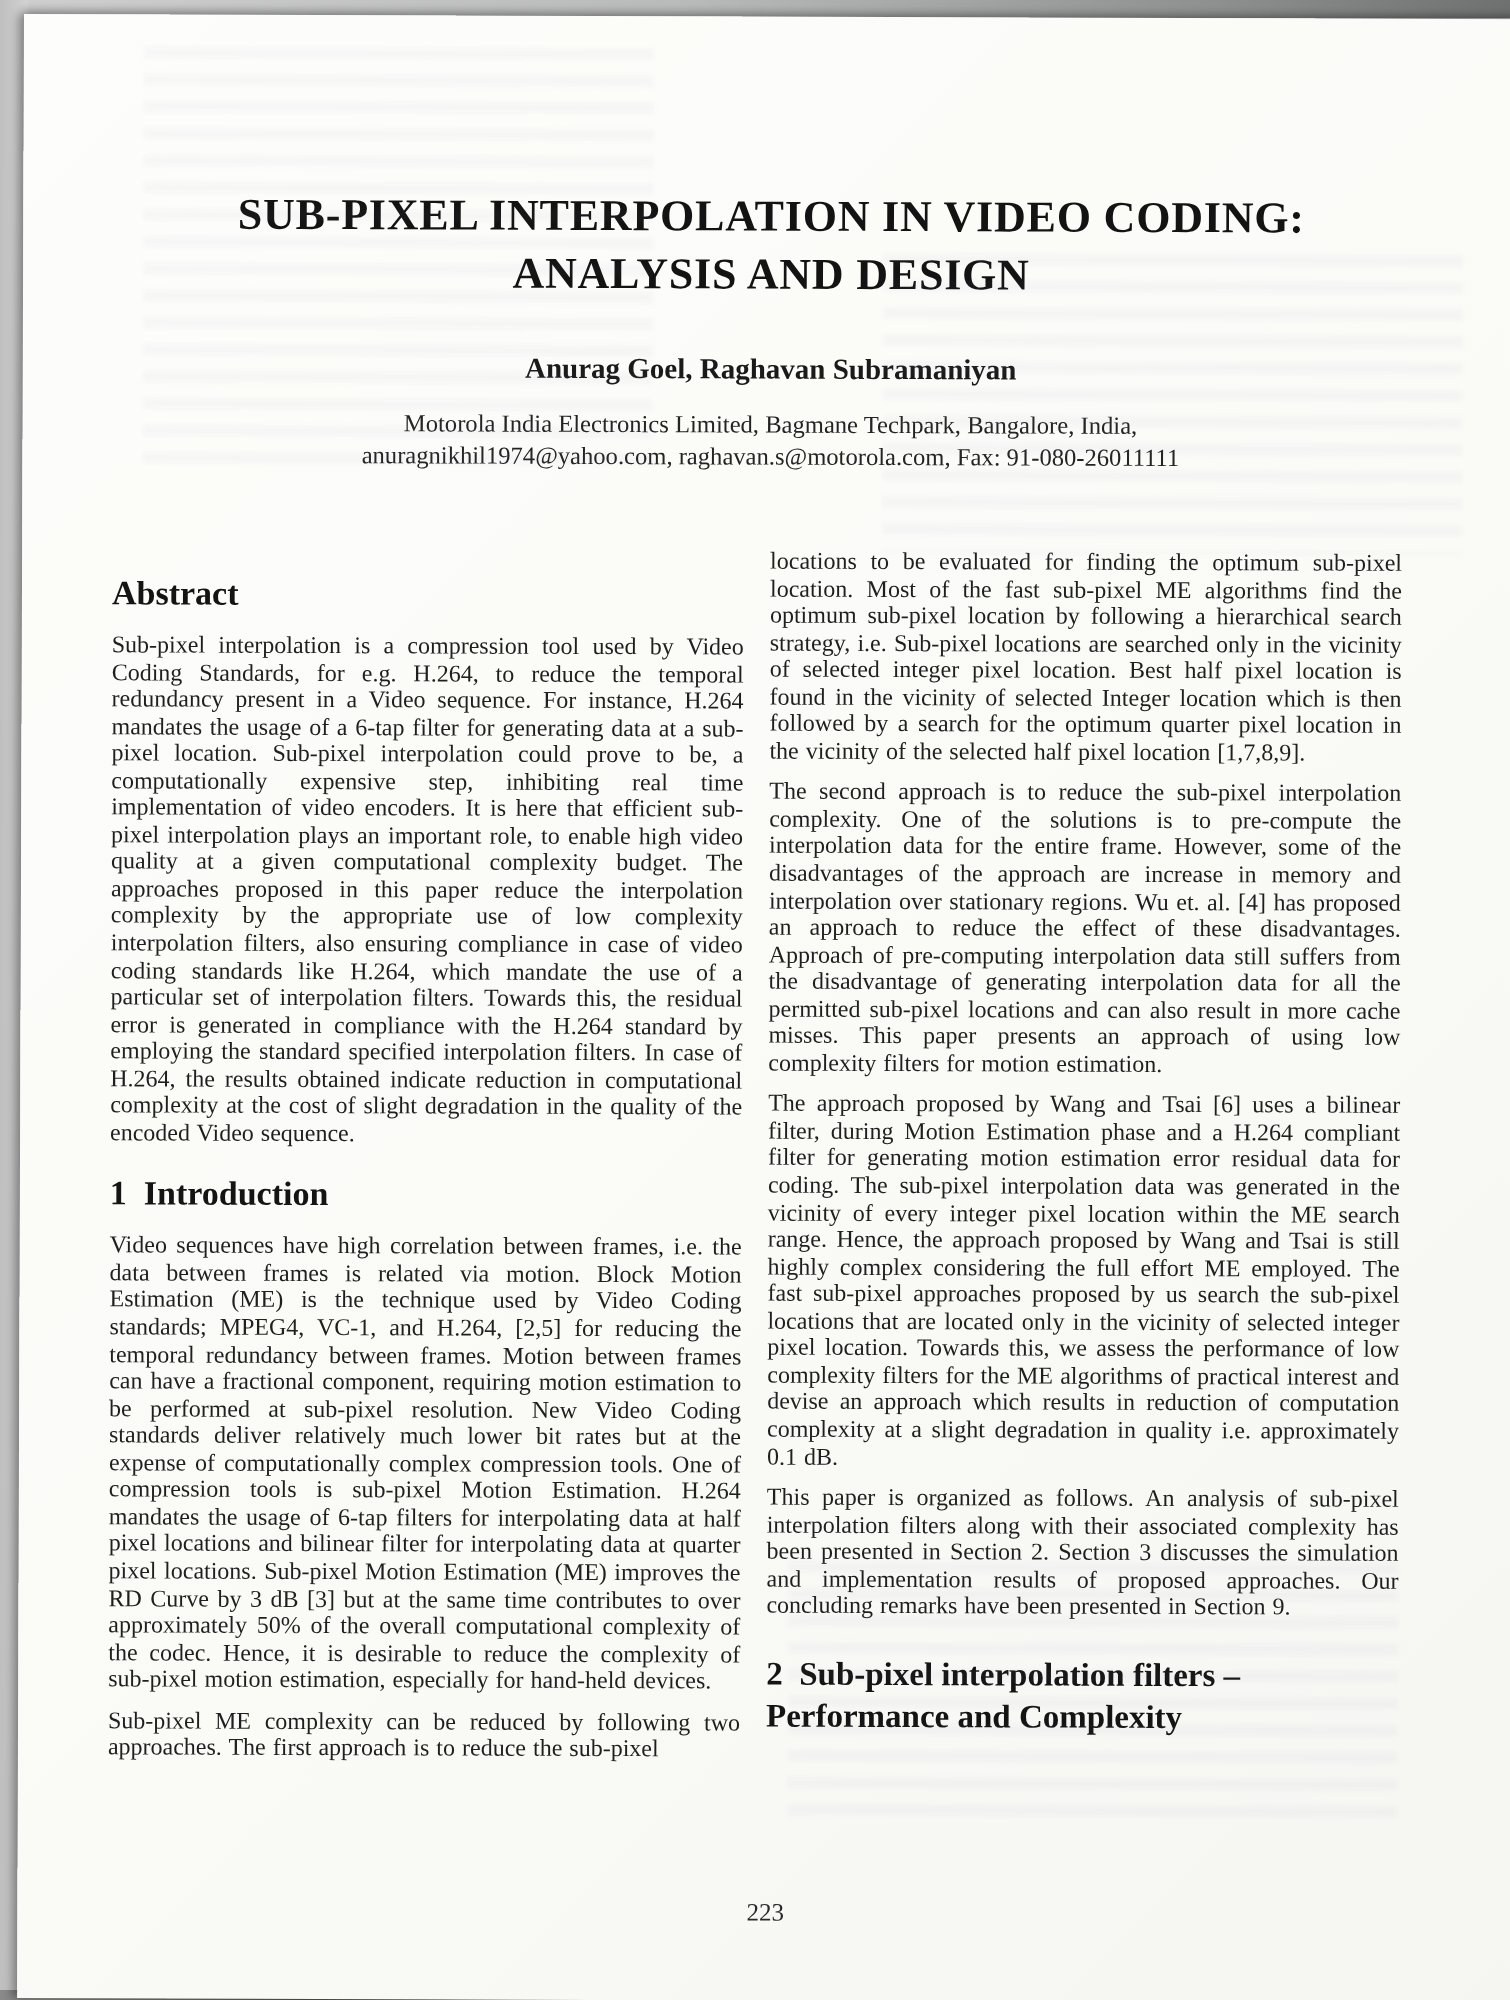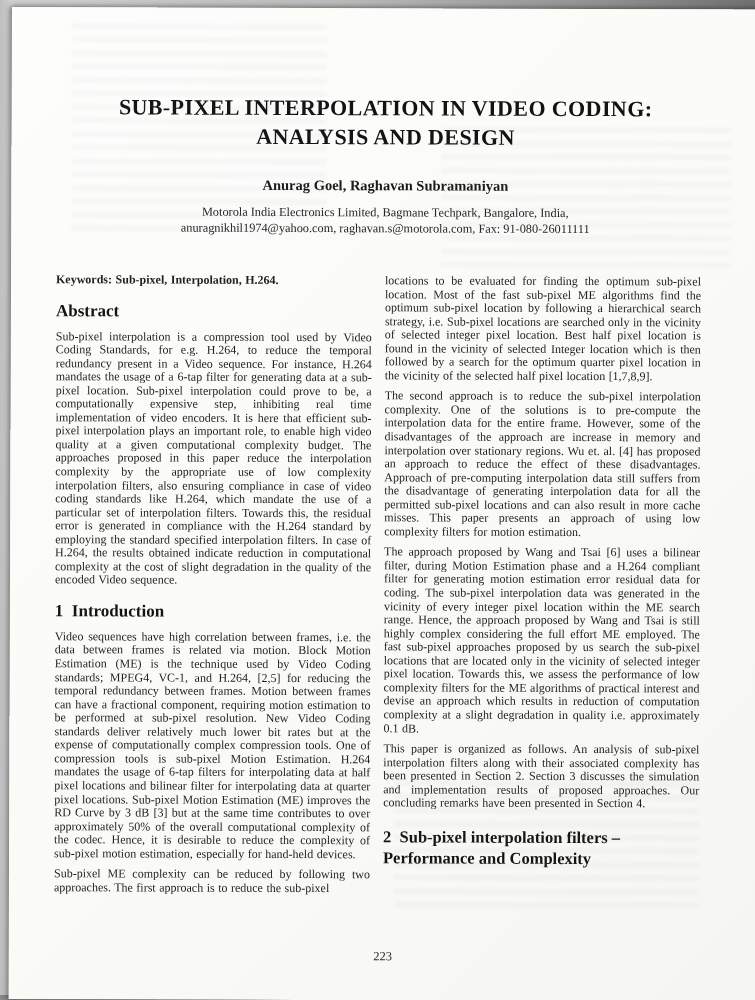--- a/index.html
+++ b/index.html
@@ -138,30 +138,29 @@
     </div>
     <div class="authors">Anurag Goel, Raghavan Subramaniyan</div>
     <div class="affiliation">
       <div>Motorola India Electronics Limited, Bagmane Techpark, Bangalore, India,</div>
       <div>anuragnikhil1974@yahoo.com, raghavan.s@motorola.com, Fax: 91-080-26011111</div>
     </div>
   </div>
 
   <div class="columns">
     <div class="col">
-      <p class="keywords">Keywords: Sub-pixel, Interpolation, H.264.</p>
       <h2>Abstract</h2>
       <p>Sub-pixel interpolation is a compression tool used by Video Coding Standards, for e.g. H.264, to reduce the temporal redundancy present in a Video sequence. For instance, H.264 mandates the usage of a 6-tap filter for generating data at a sub-pixel location. Sub-pixel interpolation could prove to be, a computationally expensive step, inhibiting real time implementation of video encoders. It is here that efficient sub-pixel interpolation plays an important role, to enable high video quality at a given computational complexity budget. The approaches proposed in this paper reduce the interpolation complexity by the appropriate use of low complexity interpolation filters, also ensuring compliance in case of video coding standards like H.264, which mandate the use of a particular set of interpolation filters. Towards this, the residual error is generated in compliance with the H.264 standard by employing the standard specified interpolation filters. In case of H.264, the results obtained indicate reduction in computational complexity at the cost of slight degradation in the quality of the encoded Video sequence.</p>
       <h2>1  Introduction</h2>
       <p>Video sequences have high correlation between frames, i.e. the data between frames is related via motion. Block Motion Estimation (ME) is the technique used by Video Coding standards; MPEG4, VC-1, and H.264, [2,5] for reducing the temporal redundancy between frames. Motion between frames can have a fractional component, requiring motion estimation to be performed at sub-pixel resolution. New Video Coding standards deliver relatively much lower bit rates but at the expense of computationally complex compression tools. One of compression tools is sub-pixel Motion Estimation. H.264 mandates the usage of 6-tap filters for interpolating data at half pixel locations and bilinear filter for interpolating data at quarter pixel locations. Sub-pixel Motion Estimation (ME) improves the RD Curve by 3 dB [3] but at the same time contributes to over approximately 50% of the overall computational complexity of the codec. Hence, it is desirable to reduce the complexity of sub-pixel motion estimation, especially for hand-held devices.</p>
       <p>Sub-pixel ME complexity can be reduced by following two approaches. The first approach is to reduce the sub-pixel</p>
     </div>
     <div class="col">
       <p>locations to be evaluated for finding the optimum sub-pixel location. Most of the fast sub-pixel ME algorithms find the optimum sub-pixel location by following a hierarchical search strategy, i.e. Sub-pixel locations are searched only in the vicinity of selected integer pixel location. Best half pixel location is found in the vicinity of selected Integer location which is then followed by a search for the optimum quarter pixel location in the vicinity of the selected half pixel location [1,7,8,9].</p>
       <p>The second approach is to reduce the sub-pixel interpolation complexity. One of the solutions is to pre-compute the interpolation data for the entire frame. However, some of the disadvantages of the approach are increase in memory and interpolation over stationary regions. Wu et. al. [4] has proposed an approach to reduce the effect of these disadvantages. Approach of pre-computing interpolation data still suffers from the disadvantage of generating interpolation data for all the permitted sub-pixel locations and can also result in more cache misses.  This paper presents an approach of using low complexity filters for motion estimation.</p>
       <p>The approach proposed by Wang and Tsai [6] uses a bilinear filter, during Motion Estimation phase and a H.264 compliant filter for generating motion estimation error residual data for coding. The sub-pixel interpolation data was generated in the vicinity of every integer pixel location within the ME search range. Hence, the approach proposed by Wang and Tsai is still highly complex considering the full effort ME employed. The fast sub-pixel approaches proposed by us search the sub-pixel locations that are located only in the vicinity of selected integer pixel location. Towards this, we assess the performance of low complexity filters for the ME algorithms of practical interest and devise an approach which results in reduction of computation complexity at a slight degradation in quality i.e. approximately 0.1 dB.</p>
-      <p>This paper is organized as follows. An analysis of sub-pixel interpolation filters along with their associated complexity has been presented in Section 2. Section 3 discusses the simulation and implementation results of proposed approaches. Our concluding remarks have been presented in Section 4.</p>
+      <p>This paper is organized as follows. An analysis of sub-pixel interpolation filters along with their associated complexity has been presented in Section 2. Section 3 discusses the simulation and implementation results of proposed approaches. Our concluding remarks have been presented in Section 9.</p>
       <h2 class="section2">2  Sub-pixel interpolation filters – Performance and Complexity</h2>
     </div>
   </div>
 
   <div class="pagenum">223</div>
 </div>
 
 </body></html>

